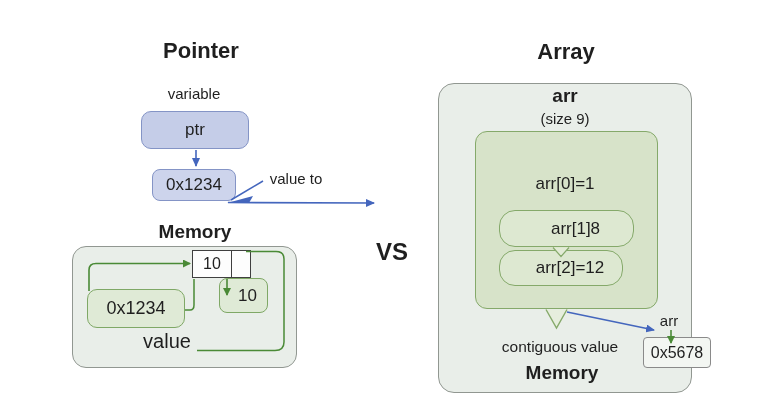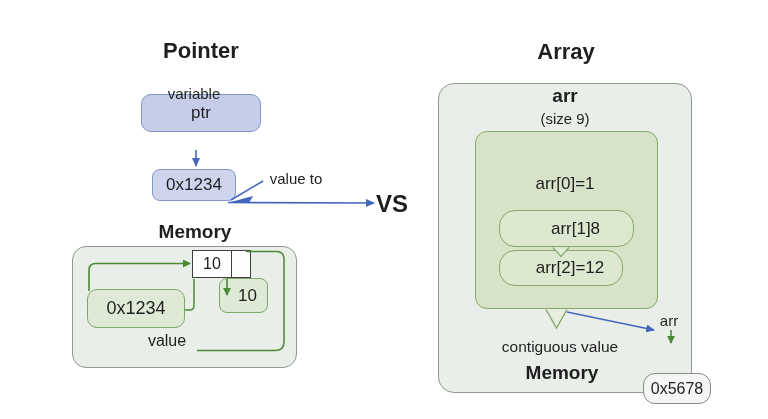--- a/index.html
+++ b/index.html
@@ -17,43 +17,43 @@
   .box{position:absolute;box-sizing:border-box;display:flex;align-items:center;justify-content:center;}
   .bluebox{background:var(--blue-fill);border:1.5px solid var(--blue-border);border-radius:10px;font-size:17px;}
   .bluebox.addr{background:var(--blue-fill-light);border-radius:8px;}
   .panel{background:var(--panel-fill);border:1.5px solid var(--panel-border);border-radius:14px;}
   .callout{background:var(--green-fill);border:1.5px solid var(--green-border);border-radius:12px;}
   .greenbox{background:var(--green-fill-light);border:1.3px solid var(--green-border);border-radius:16px;font-size:17px;padding-left:18px;}
   .memgreen{background:var(--mem-green-fill);border:1.5px solid var(--mem-green-border);border-radius:10px;font-size:17px;}
   .cell{background:var(--cell-fill);border:1.2px solid var(--cell-border);border-radius:0;padding:0;}
   .cell .cell-left{width:38px;height:100%;border-right:1.2px solid var(--cell-border);display:flex;align-items:center;justify-content:center;font-size:16px;}
   .cell .cell-right{flex:1;height:100%;}
-  .addrbox{background:var(--addr-fill);border:1.2px solid var(--addr-border);border-radius:12px;font-size:16px;margin-top:36px;}
+  .addrbox{background:var(--addr-fill);border:1.2px solid var(--addr-border);border-radius:4px;font-size:16px;}
   .t{position:absolute;transform:translate(-50%,-50%);white-space:nowrap;line-height:1;z-index:6;}
   .bold{font-weight:bold;}
-  .s22{font-size:22px;} .s24{font-size:24px;} .s19{font-size:19px;}
-  .s15{font-size:15px;text-align:center;} .s16{font-size:16px;} .s17{font-size:17px;}
+  .s22{font-size:22px;} .s24{font-size:24px;margin-top:48px;} .s19{font-size:19px;}
+  .s15{font-size:15px;text-align:center;} .s16{font-size:20px;} .s17{font-size:17px;}
   svg.overlay{position:absolute;inset:0;z-index:5;pointer-events:none;}
   .st-blue{stroke:var(--arrow-blue);fill:none;}
   .st-green{stroke:var(--arrow-green);fill:none;}
   #mk-blue path{fill:var(--arrow-blue);}
   #mk-green path{fill:var(--arrow-green);}
   .wedge{fill:var(--arrow-blue);}
   .tail{fill:#e6eedd;stroke:var(--green-border);}
   .chev{fill:#e2ebd6;stroke:var(--green-border);}
 </style>
 </head>
 <body>
 
 <div class="canvas">
 
   <div class="t bold s22" style="left:201px;top:51px">Pointer</div>
   <div class="t s15" style="left:194px;top:93px">variable</div>
 
-  <div class="box bluebox" style="left:141px;top:94px;width:120px;height:38px">
+  <div class="box bluebox" style="left:141px;top:111px;width:108px;height:38px">
     <span>ptr</span>
   </div>
 
   <div class="box bluebox addr" style="left:152px;top:169px;width:84px;height:32px">
     <span>0x1234</span>
   </div>
 
   <div class="t s15" style="left:296px;top:178px">value to</div>
   <div class="t bold s24" style="left:392px;top:204px">VS</div>
 

